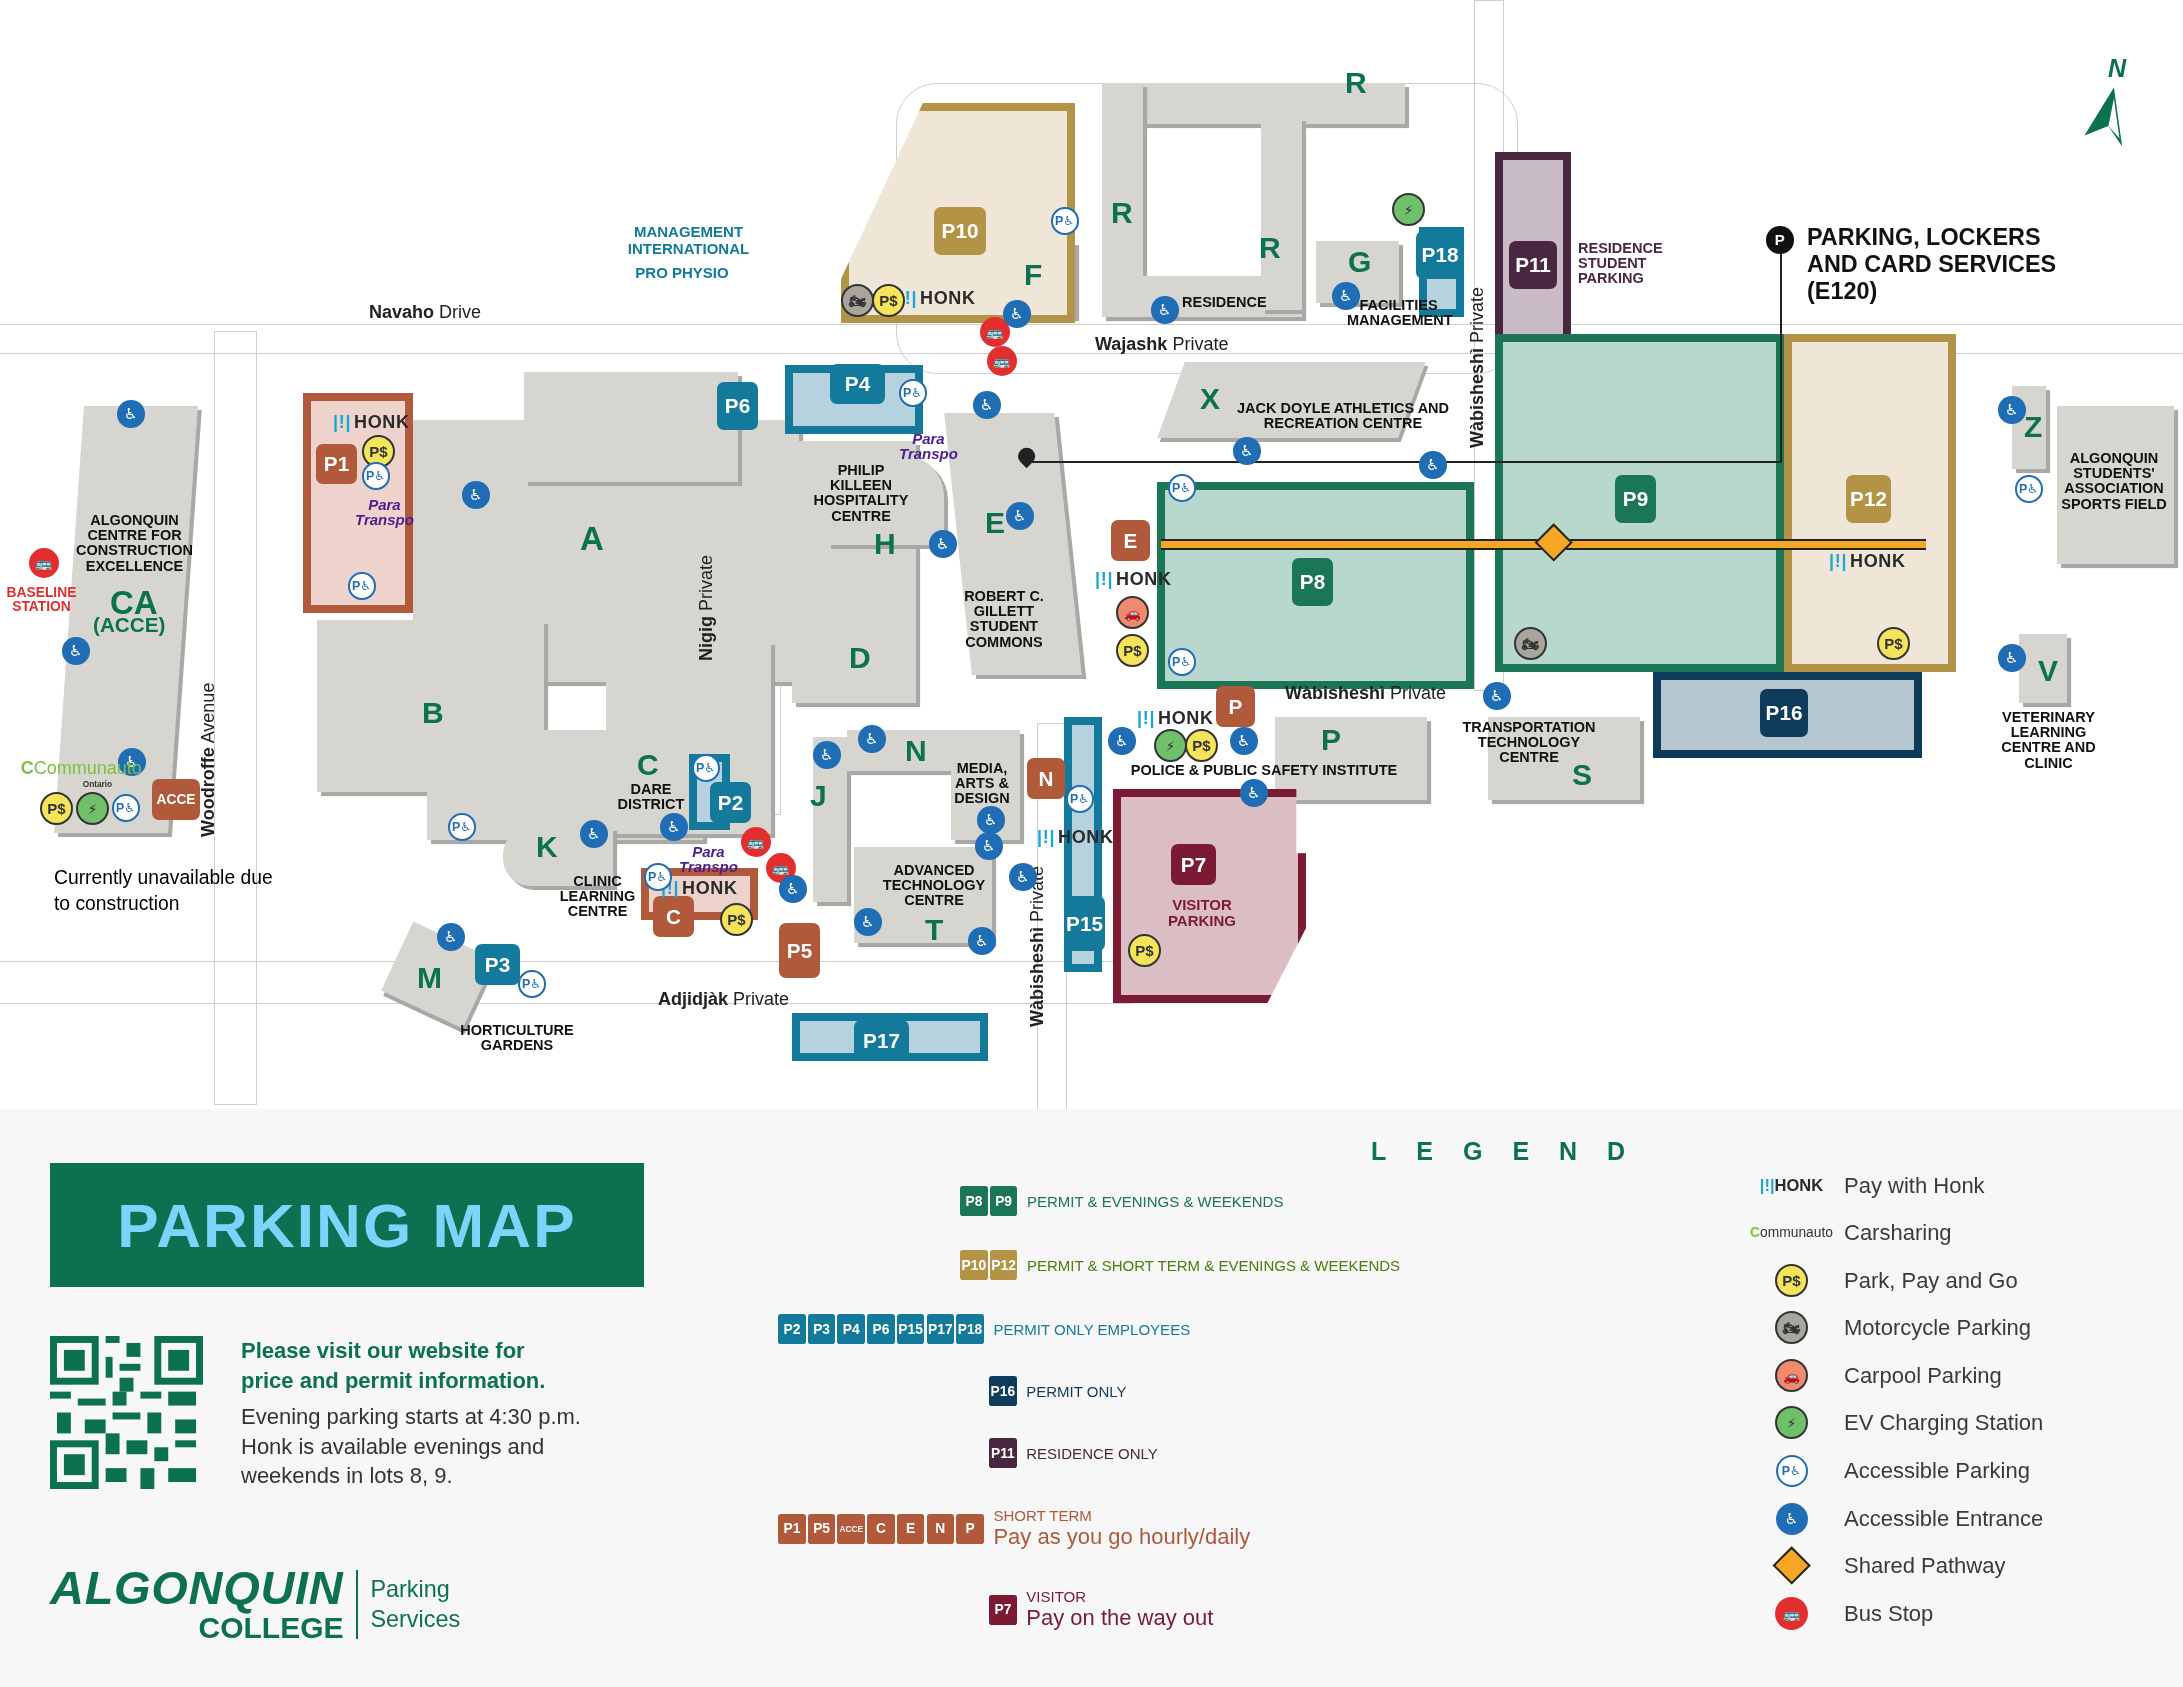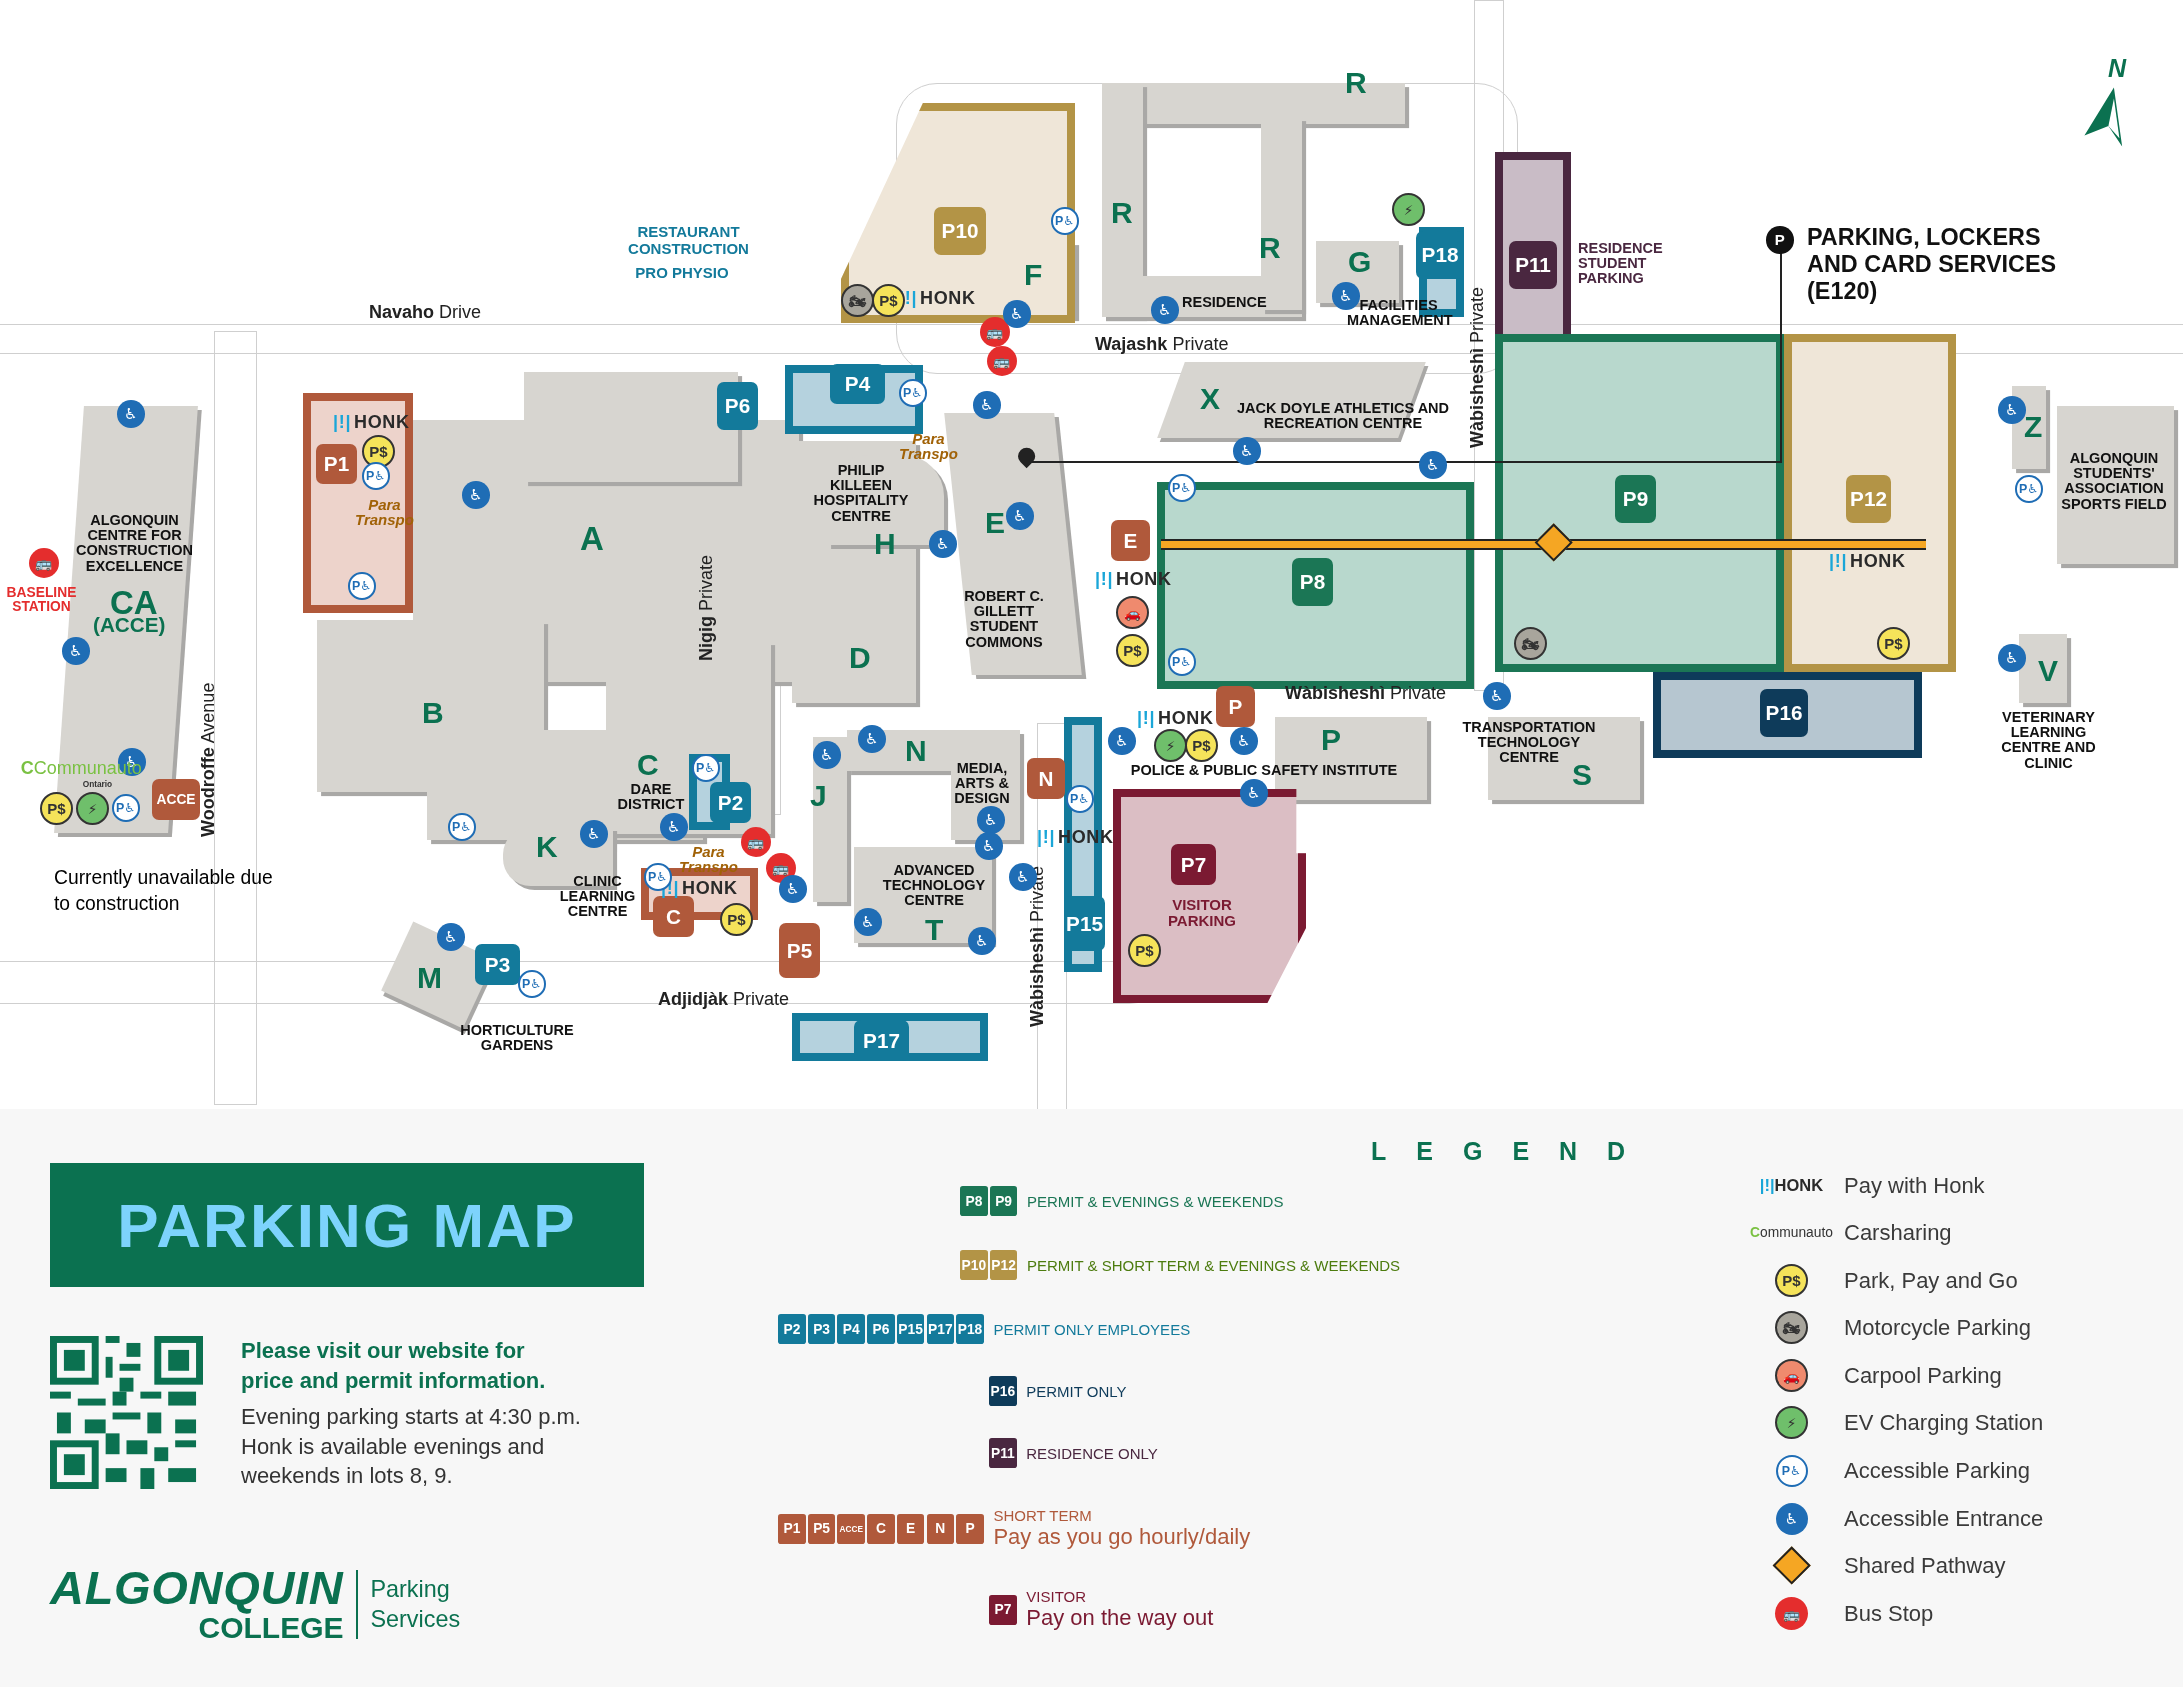--- a/index.html
+++ b/index.html
@@ -18,21 +18,21 @@
   .ico{position:absolute;width:27.6px;height:27.6px;border-radius:50%;display:flex;align-items:center;justify-content:center;font-weight:bold;font-size:15px;box-sizing:border-box;}
   .acc{background:#1f6db5;color:#fff;}
   .accp{background:#fff;border:2.8px solid #1f6db5;color:#1f6db5;font-size:12.4px;}
   .ps{background:#f5e35a;border:2.1px solid #333;color:#333;width:33px;height:33px;font-size:15px;}
   .moto{background:#a8a59c;border:2.1px solid #333;color:#333;width:33px;height:33px;font-size:13.8px;}
   .carpool{background:#ef8a6e;border:2.1px solid #333;color:#333;width:33px;height:33px;font-size:13.8px;}
   .ev{background:#6fbf6b;border:2.1px solid #333;color:#333;width:33px;height:33px;font-size:13.8px;}
   .bus{background:#e42d2d;color:#fff;width:30px;height:30px;font-size:13.8px;}
   .honk{position:absolute;font-size:18px;font-weight:bold;color:#2a2a2a;letter-spacing:0.7px;white-space:nowrap;}
   .honk .bars{color:#1aa6d8;margin-right:2.8px;}
-  .para{position:absolute;color:#a16207;font-style:italic;font-weight:bold;font-size:15px;line-height:1;text-align:center;}
+  .para{position:absolute;color:#4c1d95;font-style:italic;font-weight:bold;font-size:15px;line-height:1;text-align:center;}
   .callout{position:absolute;color:#137a9b;font-weight:bold;font-size:15px;text-align:center;line-height:1.1;}
   
   .title-box{position:absolute;left:50px;top:54px;width:594px;height:124px;background:#0b7150;display:flex;align-items:center;justify-content:center;}
   .title-box span{color:#7dd3fc;font-weight:bold;font-size:62px;letter-spacing:2.1px;}
   .qr{position:absolute;left:50px;top:227px;width:153px;height:153px;background:#0b7150;}
   .info-h{position:absolute;left:241px;top:227px;color:#0b7150;font-weight:bold;font-size:22px;line-height:1.35;}
   .info-b{position:absolute;left:241px;top:293px;color:#333;font-size:22px;line-height:1.35;}
   .logo{position:absolute;left:50px;top:455px;}
   .legend-title{position:absolute;left:1371px;top:27.6px;color:#0b7150;font-weight:bold;font-size:25px;letter-spacing:30px;}
   .leg-row{position:absolute;display:flex;align-items:center;}
@@ -149,21 +149,21 @@
   <div class="nm" style="left:2057px;top:451px;width:114px;font-size:14.5px;">ALGONQUIN STUDENTS' ASSOCIATION SPORTS FIELD</div>
   <div class="nm" style="left:1988px;top:710px;width:121px;font-size:14.5px;">VETERINARY LEARNING CENTRE AND CLINIC</div>
   <div class="nm" style="left:1450px;top:720px;width:158px;font-size:14.5px;">TRANSPORTATION TECHNOLOGY CENTRE</div>
   <div class="nm" style="left:1109px;top:763px;width:310px;font-size:14.5px;">POLICE &amp; PUBLIC SAFETY INSTITUTE</div>
   <div class="nm" style="left:944px;top:761px;width:76px;font-size:14.5px;">MEDIA, ARTS &amp; DESIGN</div>
   <div class="nm" style="left:613px;top:782px;width:76px;font-size:14.5px;">DARE DISTRICT</div>
   <div class="nm" style="left:551px;top:874px;width:93px;font-size:14.5px;">CLINIC LEARNING CENTRE</div>
   <div class="nm" style="left:865px;top:863px;width:138px;font-size:14.5px;">ADVANCED TECHNOLOGY CENTRE</div>
   <div class="nm" style="left:448px;top:1023px;width:138px;font-size:14.5px;">HORTICULTURE GARDENS</div>
   <div class="nm" style="left:1147px;top:897px;width:110px;font-size:15px;color:#7b1a32;">VISITOR PARKING</div>
-  <div class="callout" style="left:606px;top:224px;width:165px;">RESTAURANT CONSTRUCTION</div>
+  <div class="callout" style="left:606px;top:224px;width:165px;">MANAGEMENT INTERNATIONAL</div>
   <div class="callout" style="left:620px;top:265px;width:124px;">PRO PHYSIO</div>
 
   <div class="street" style="left:369px;top:302px;"><b>Navaho</b><span> Drive</span></div>
   <div class="street" style="left:1095px;top:334px;"><b>Wajashk</b><span> Private</span></div>
   <div class="street" style="left:1285px;top:683px;"><b>Wàbisheshì</b><span> Private</span></div>
   <div class="street" style="left:696px;top:661px;transform:rotate(-90deg);transform-origin:left top;"><b>Nigig</b><span> Private</span></div>
   <div class="street" style="left:658px;top:989px;"><b>Adjidjàk</b><span> Private</span></div>
   <div class="street" style="left:198px;top:837px;transform:rotate(-90deg);transform-origin:left top;"><b>Woodroffe</b><span> Avenue</span></div>
   <div class="street" style="left:1027px;top:1027px;transform:rotate(-90deg);transform-origin:left top;"><b>Wàbisheshì</b><span> Private</span></div>
   <div class="street" style="left:1467px;top:448px;transform:rotate(-90deg);transform-origin:left top;"><b>Wàbisheshì</b><span> Private</span></div>

